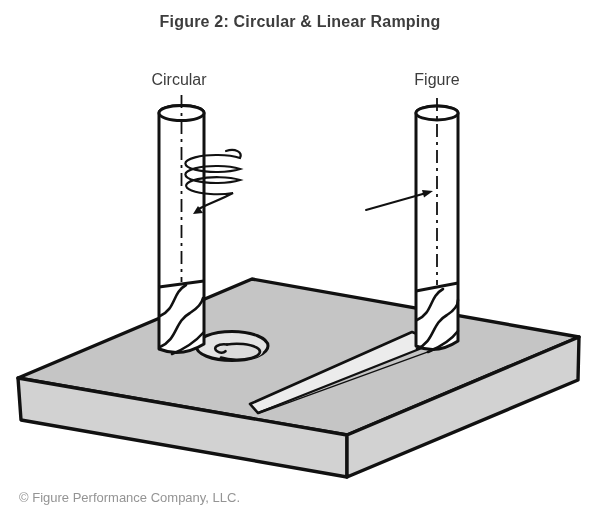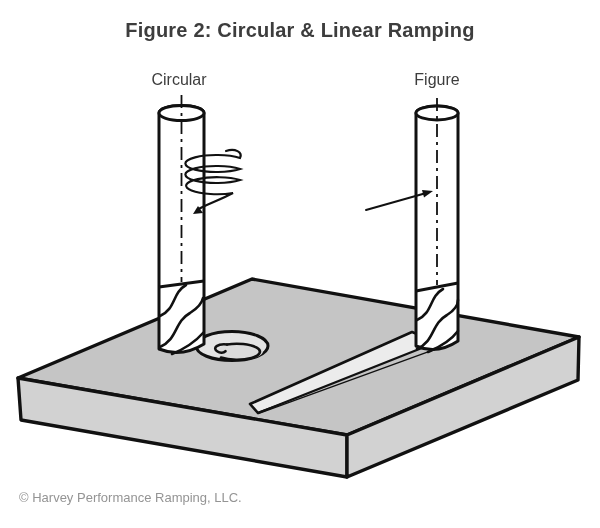--- a/index.html
+++ b/index.html
@@ -2,21 +2,21 @@
 <html><head>
 <meta charset="utf-8">
 <style>
   html,body{margin:0;padding:0;}
   body{
     width:600px;height:528px;position:relative;background:#ffffff;
     font-family:"Liberation Sans", sans-serif;overflow:hidden;
   }
   .title{
     position:absolute;top:13px;left:0;width:600px;text-align:center;
-    font-size:20px;font-weight:bold;color:#3d3d3d;letter-spacing:.2px;margin-top:6px;
+    font-size:16px;font-weight:bold;color:#3d3d3d;letter-spacing:.2px;
   }
   .tool-label{
     position:absolute;top:71px;width:120px;text-align:center;
     font-size:16px;color:#3d3d3d;
   }
   .label-circular{left:119px;}
   .label-linear{left:377px;}
   .copyright{
     position:absolute;top:490px;left:19px;font-size:13px;color:#949494;
   }
@@ -82,13 +82,13 @@
     </g>
     <path d="M 437 98 L 437 285" fill="none" stroke="#111111" stroke-width="1.8" stroke-dasharray="13 5 3 5"></path>
   </g>
 
   <g>
     <path d="M 366 210 L 428 192.5" fill="none" stroke="#111111" stroke-width="2" stroke-linecap="round"></path>
     <polygon points="433,191 424,197.5 422,190" fill="#111111"></polygon>
   </g>
 </svg>
 
-<div class="copyright">© Harvey Performance Ramping, LLC.</div>
+<div class="copyright">© Figure Performance Company, LLC.</div>
 
 </body></html>

